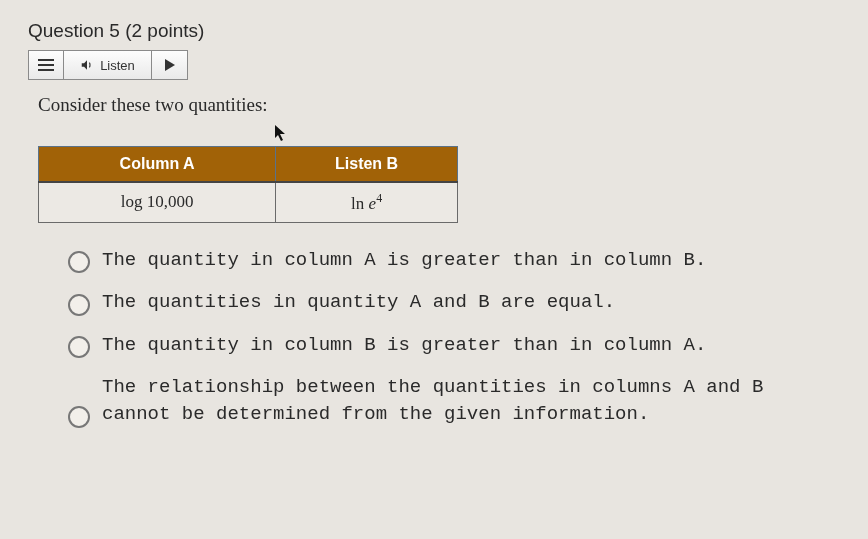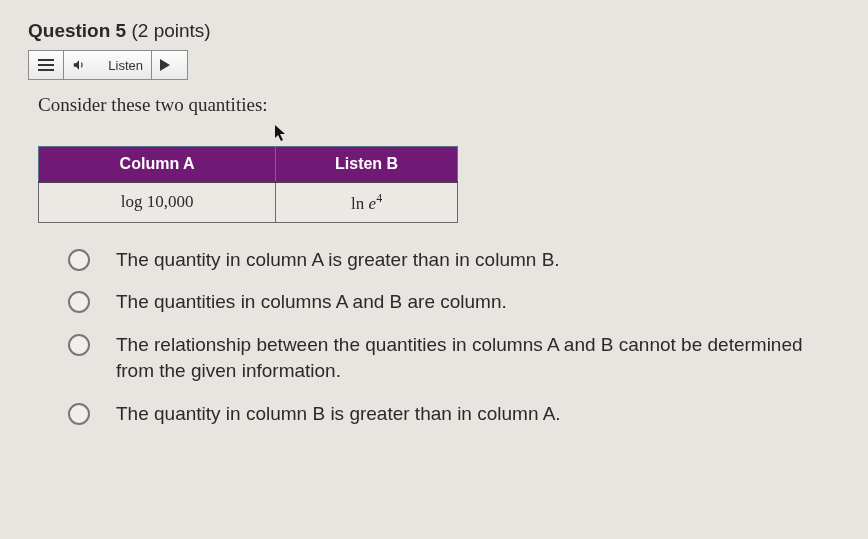--- a/index.html
+++ b/index.html
@@ -9,40 +9,40 @@
       width: 868px;
       height: 539px;
       padding: 20px 28px;
       color: #2a2a2a;
       overflow: hidden;
     }
     .question-header {
       font-size: 19px;
       margin-bottom: 8px;
     }
-    .question-header .qnum { font-weight: bold; margin-top: 24px; }
+    .question-header .qnum { font-weight: normal; margin-top: 24px; }
     .question-header .pts { font-weight: normal; text-align: center; }
     .toolbar {
       display: flex;
       gap: 0;
       margin-bottom: 14px;
     }
     .toolbar button {
       display: flex;
       align-items: center;
       justify-content: center;
       border: 1px solid #8a8a8a;
       background: linear-gradient(#fdfdfd, #e9e9e9);
       height: 30px;
       font-size: 13px;
       color: #333;
       cursor: pointer;
       padding: 0 8px;
     }
-    .toolbar button + button { border-left: none; justify-content: space-between; }
+    .toolbar button + button { border-left: none; }
     .btn-menu { width: 36px; }
     .btn-listen { gap: 6px; min-width: 88px; }
     .btn-play { width: 36px; }
     .hamburger {
       width: 16px; height: 12px;
       display: flex; flex-direction: column; justify-content: space-between;
     }
     .hamburger span { height: 2px; background: #333; }
     .speaker-icon { width: 14px; height: 14px; }
     .play-icon { width: 10px; height: 12px; }
@@ -56,43 +56,44 @@
       margin-left: 246px;
       margin-top: -4px;
       margin-bottom: -4px;
     }
     table.cmp {
       border-collapse: collapse;
       margin: 4px 0 24px 10px;
       width: 420px;
     }
     table.cmp th {
-      background: #701a75;
+      background: #a16207;
       color: #fff;
       font-weight: bold;
       text-align: center;
       padding: 8px 10px;
       border: 1px solid #5a728a;
       font-size: 16px;
     }
     table.cmp td {
       border: 1px solid #6a6a6a;
       border-top: 2px solid #444;
       padding: 8px 18px;
       text-align: center;
       font-size: 17px;
       background: #ece9e4;
       font-family: "Times New Roman", serif;
     }
     .options { margin-left: 40px; }
     .option {
       display: flex;
-      align-items: flex-start;
-      gap: 26px;
+      align-items: flex-end;
+      gap: 12px;
       margin-bottom: 16px;
+      font-family: Liberation Mono, monospace;
     }
     .radio {
       flex: 0 0 22px;
       width: 22px; height: 22px;
       border: 2px solid #777;
       border-radius: 50%;
       margin-top: 2px;
       background: #f2efea;
       cursor: pointer;
     }
@@ -158,26 +159,26 @@
   </tbody>
 </table>
 
 <div class="options">
   <div class="option">
     <div class="radio"></div>
     <div class="option-text">The quantity in column A is greater than in column B.</div>
   </div>
   <div class="option">
     <div class="radio"></div>
-    <div class="option-text">The quantities in columns A and B are column.</div>
+    <div class="option-text">The quantities in quantity A and B are equal.</div>
+  </div>
+  <div class="option">
+    <div class="radio"></div>
+    <div class="option-text">The quantity in column B is greater than in column A.</div>
   </div>
   <div class="option">
     <div class="radio"></div>
     <div class="option-text">The relationship between the quantities in columns A and B cannot be determined from the given information.</div>
-  </div>
-  <div class="option">
-    <div class="radio"></div>
-    <div class="option-text">The quantity in column B is greater than in column A.</div>
   </div>
 </div>
 
 
 
 
 </body></html>

